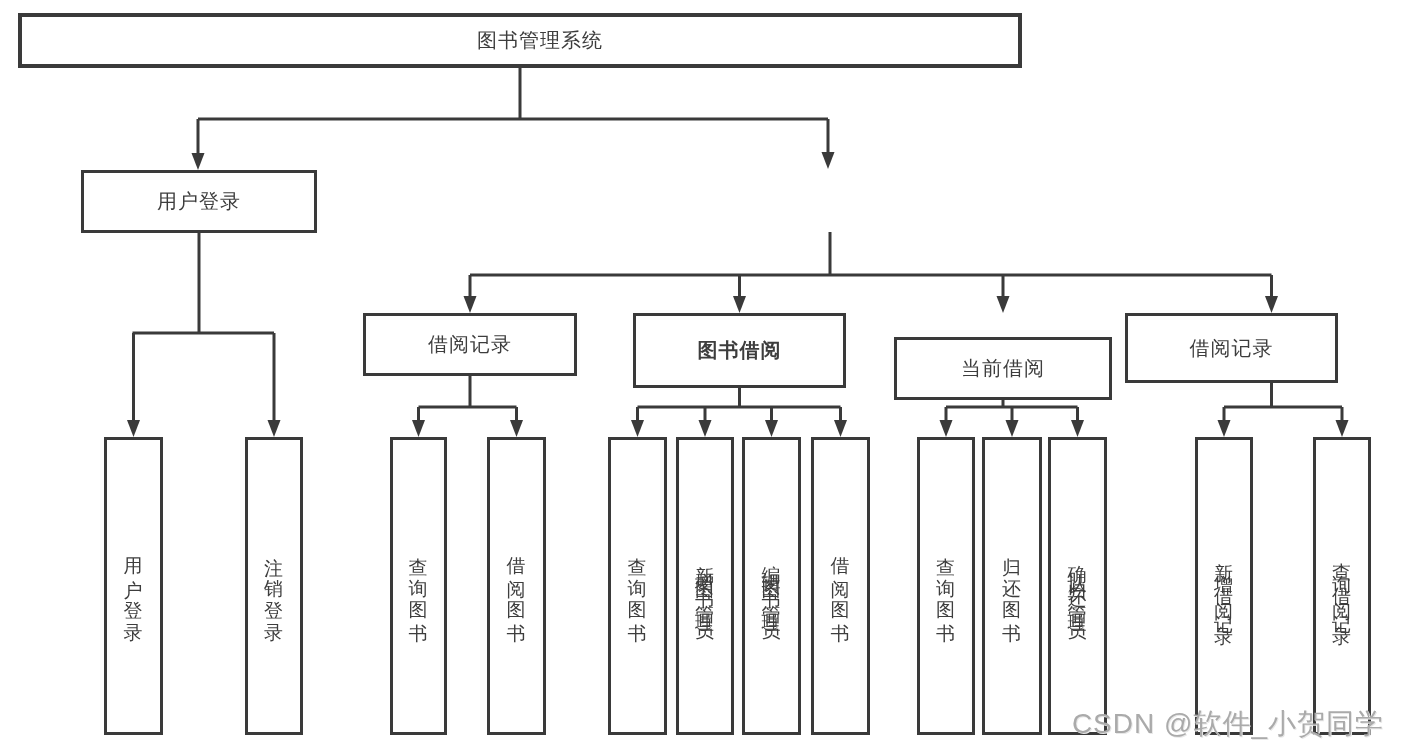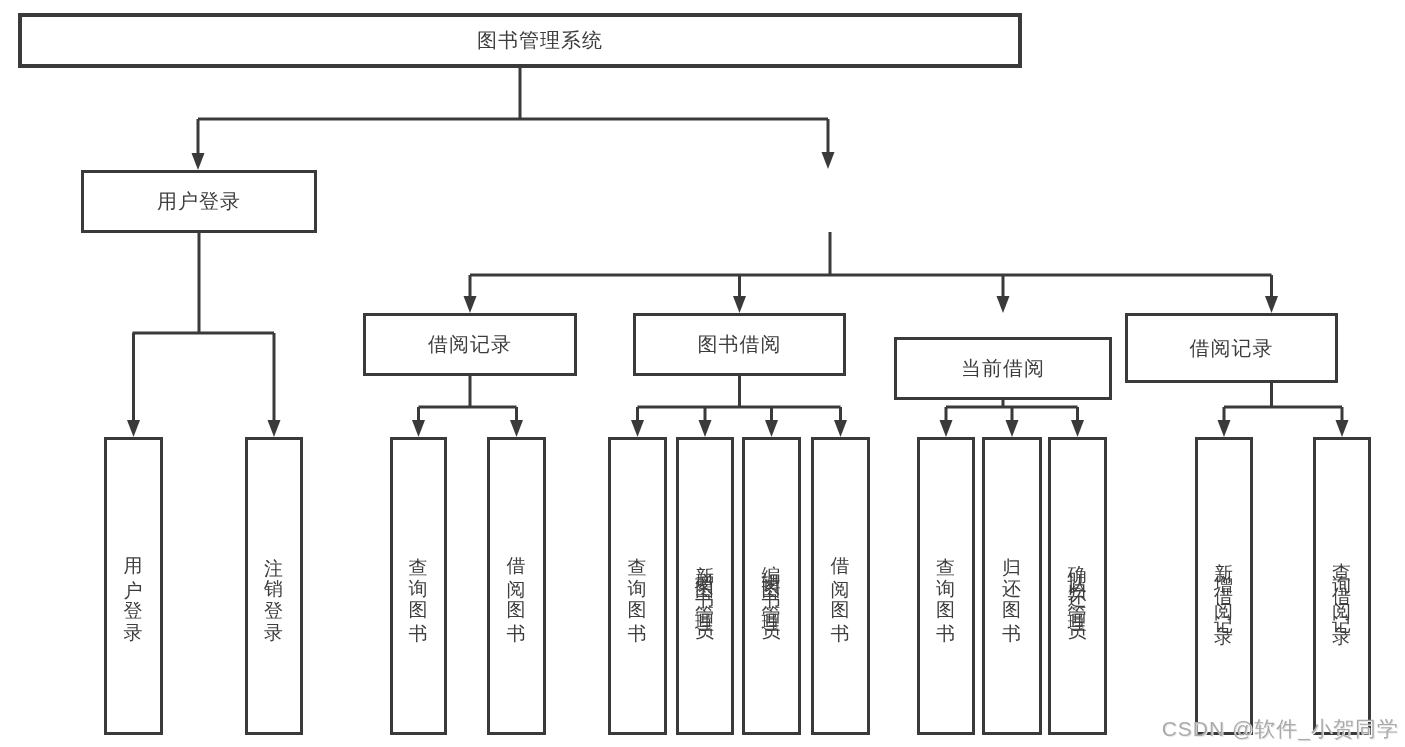--- a/index.html
+++ b/index.html
@@ -31,21 +31,21 @@
     z-index: 2;
     letter-spacing: 1px;
   }
   .node.root { border-width: 4px; font-size: 20px; padding-left: 40px; }
 
   
   .root   { left: 18px;   top: 13px;  width: 1004px; height: 55px; }
   .lvl2-a { left: 81px;   top: 170px; width: 236px;  height: 63px; }
   .lvl2-b { left: 712px;  top: 169px; width: 235px;  height: 63px; }
   .lvl3-0 { left: 363px;  top: 313px; width: 214px;  height: 63px; }
-  .lvl3-1 { left: 633px;  top: 313px; width: 213px;  height: 63px; }
+  .lvl3-1 { left: 633px;  top: 313px; width: 213px;  height: 75px; font-weight: bold; }
   .lvl3-2 { left: 894px;  top: 313px; width: 218px;  height: 63px; margin-top: 24px; }
   .lvl3-3 { left: 1125px; top: 313px; width: 213px;  height: 70px; }
 
   
   .leaf {
     top: 437px;
     height: 298px;
     writing-mode: vertical-rl;
     text-orientation: mixed;
     font-size: 19px;
@@ -64,23 +64,23 @@
   .leaf-c2 { left: 742px;  width: 59px; }
   .leaf-c3 { left: 811px;  width: 59px; }
   .leaf-d0 { left: 917px;  width: 58px; }
   .leaf-d1 { left: 982px;  width: 60px; }
   .leaf-d2 { left: 1048px; width: 59px; }
   .leaf-e0 { left: 1195px; width: 58px; }
   .leaf-e1 { left: 1313px; width: 58px; }
 
   .watermark {
     position: absolute;
-    right: 6px;
+    right: 21px;
     bottom: 4px;
-    font-size: 21px;
+    font-size: 28px;
     color: #aaaaaa;
     z-index: 3;
     letter-spacing: 1px;
     text-shadow: 1px 1px 0 #e8e8e8;
   }
 </style>
 </head>
 <body>
 
 <div class="stage">

